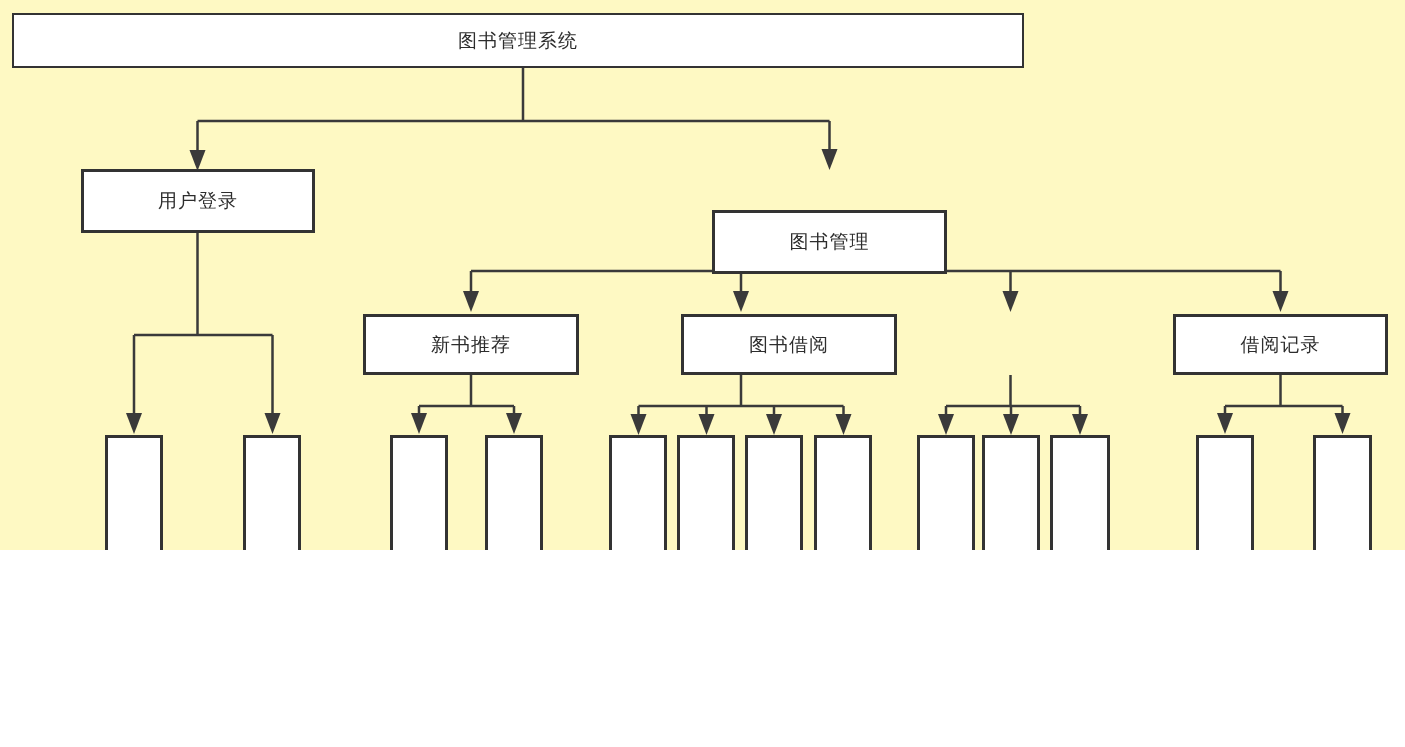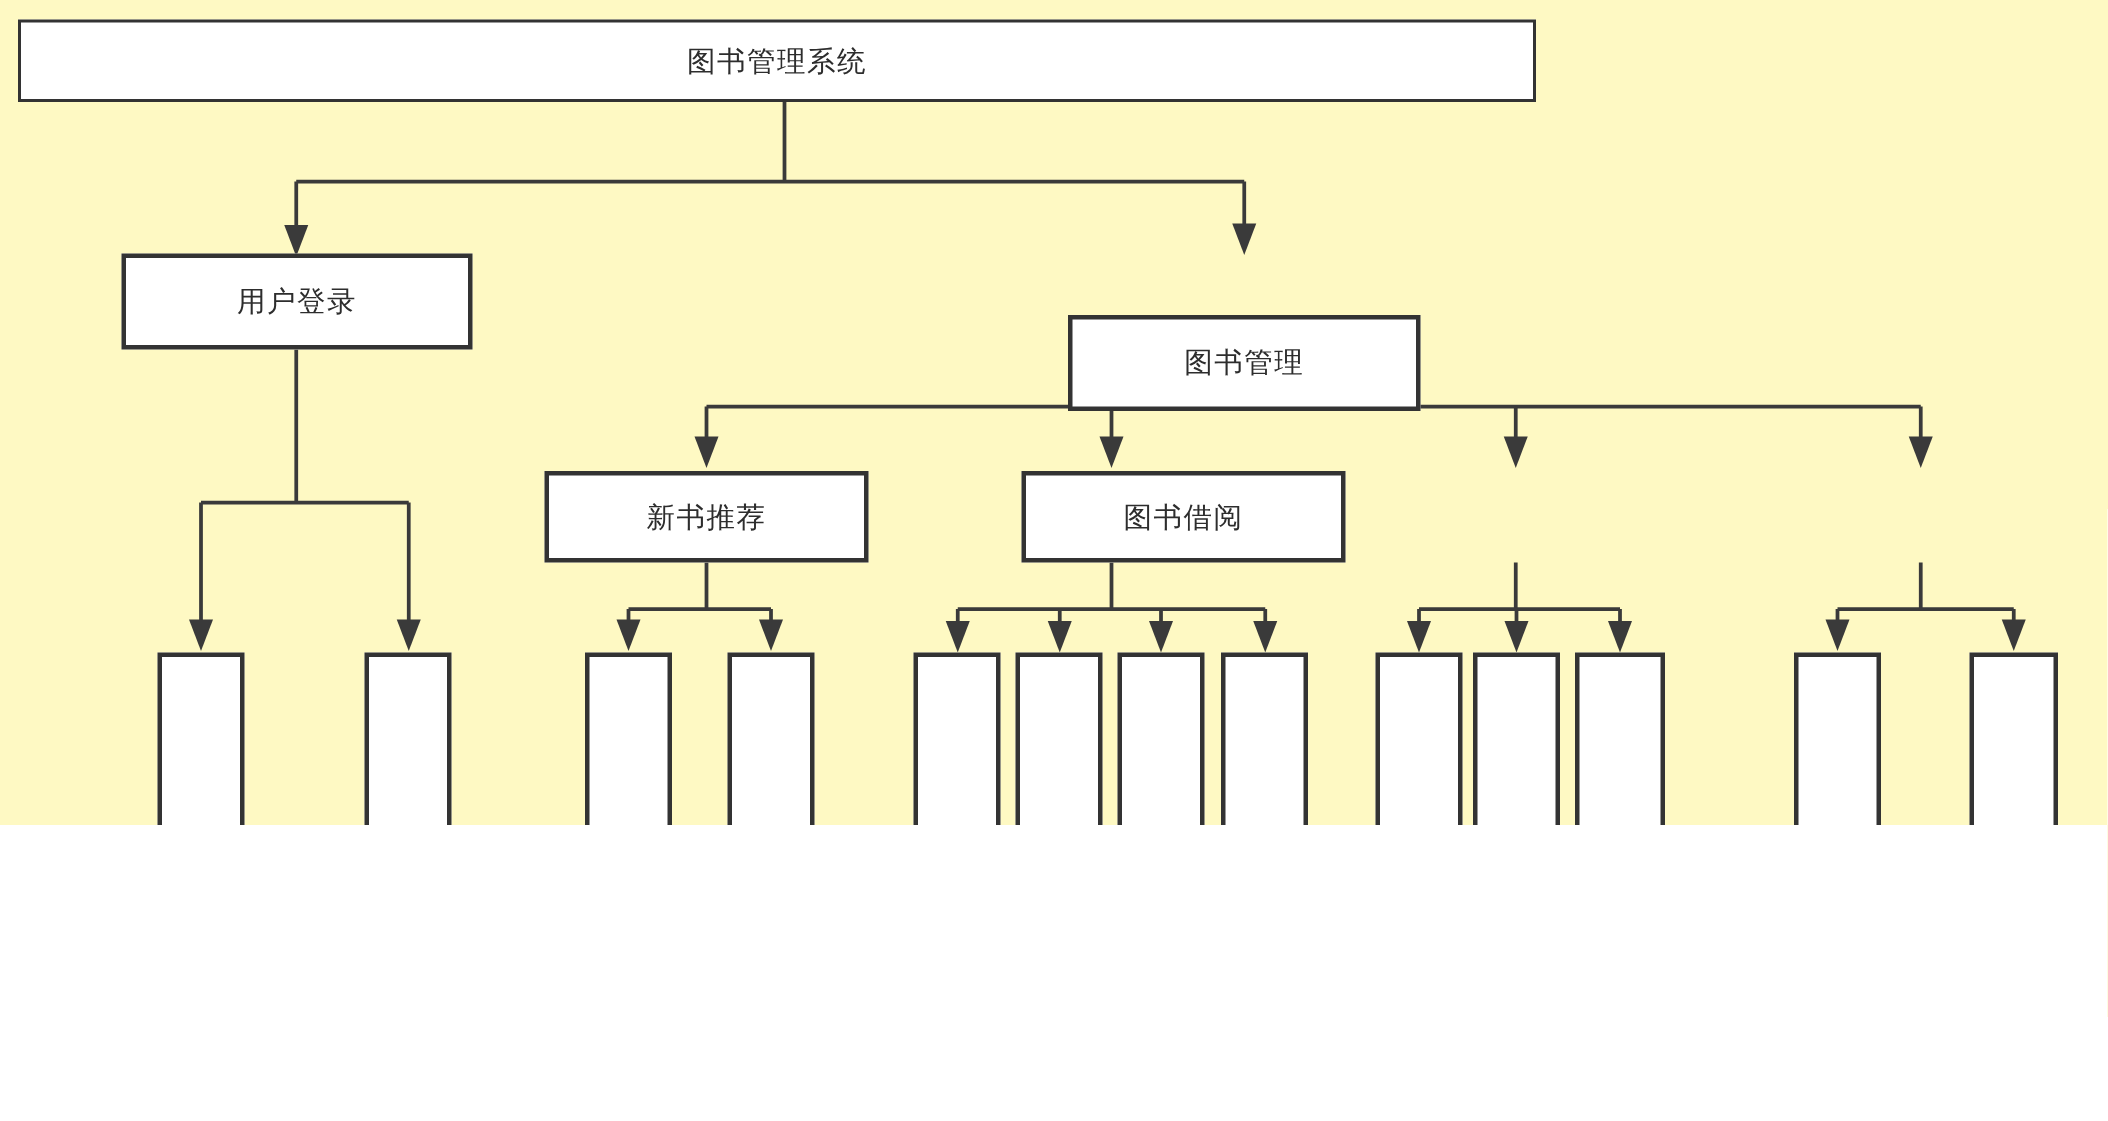--- a/index.html
+++ b/index.html
@@ -126,20 +126,23 @@
   <div class="node hbox" id="n-book-mgmt">
     <span>图书管理</span>
   </div>
 
   <div class="node hbox" id="n-sec-0">
     <span>新书推荐</span>
   </div>
   <div class="node hbox" id="n-sec-1">
     <span>图书借阅</span>
   </div>
+  <div class="node hbox" id="n-sec-3">
+    <span>借阅记录</span>
+  </div>
 
   <div class="node vbox" id="n-ul-0">
     <span class="vtext">用户登录</span>
   </div>
   <div class="node vbox" id="n-ul-1">
     <span class="vtext">注销登录</span>
   </div>
 
   <div class="node vbox" id="n-s0c0">
     <span class="vtext">查询图书</span>

